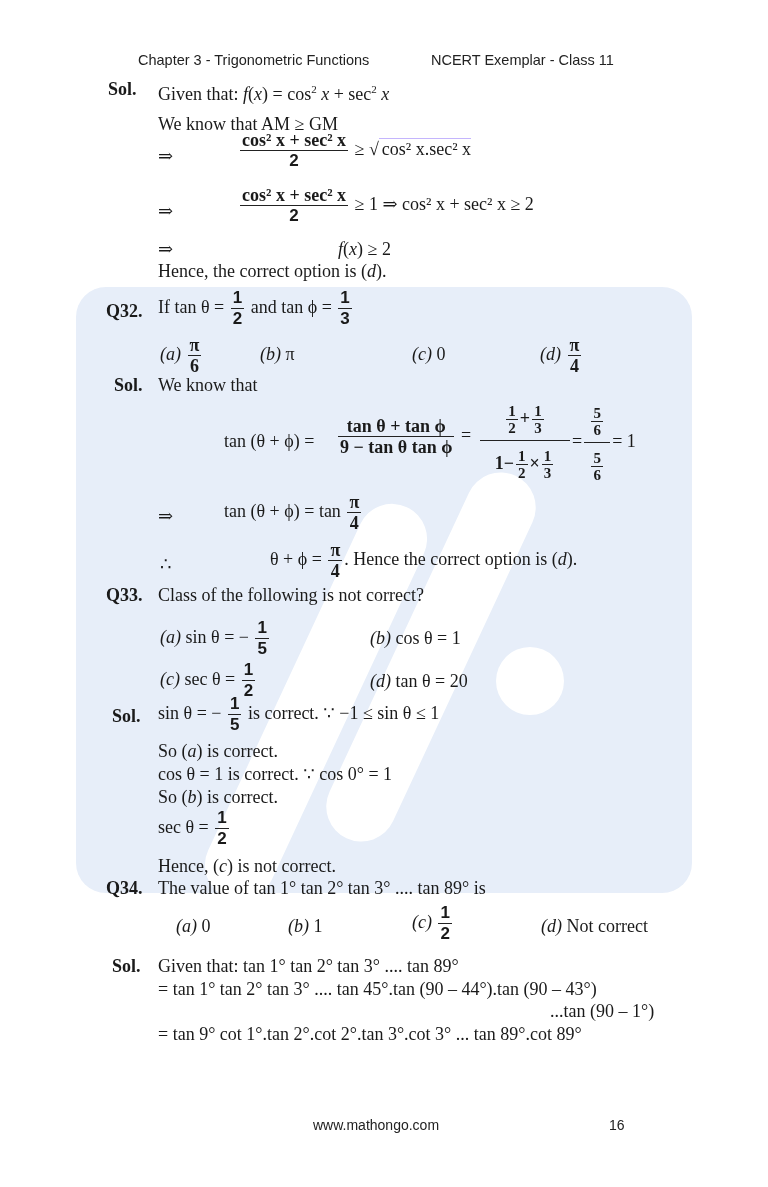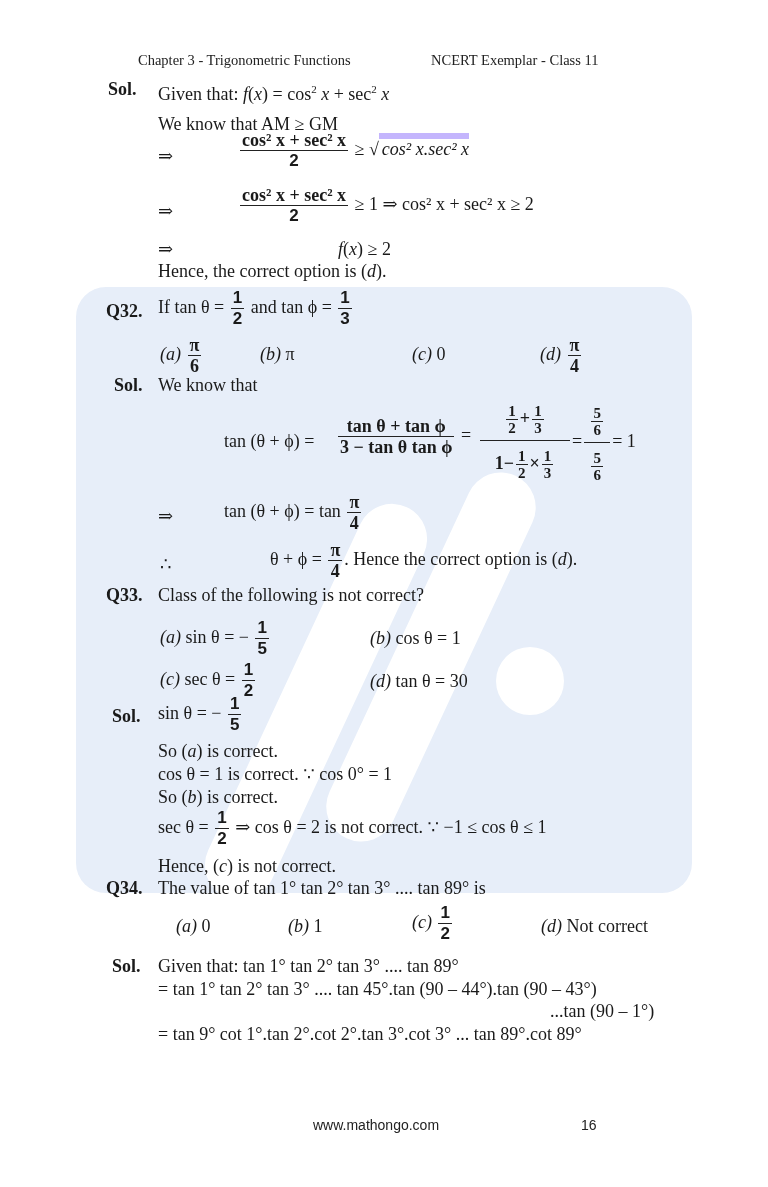--- a/index.html
+++ b/index.html
@@ -1,32 +1,32 @@
 <!DOCTYPE html>
 <html><head>
 <meta charset="utf-8">
 <style>
   html, body { margin: 0; padding: 0; background: #ffffff; }
   body { width: 768px; height: 1187px; position: relative; overflow: hidden;
          font-family: "Liberation Serif", "DejaVu Serif", serif; color: #1a1a1a; }
-  .hdr { position: absolute; top: 52px; font-family: Liberation Serif, serif; font-size: 14.5px; color: #222; }
+  .hdr { position: absolute; top: 52px; font-family: Liberation Sans, sans-serif; font-size: 14.5px; color: #222; }
   .ftr { position: absolute; top: 1117px; font-family: "Liberation Sans", sans-serif; font-size: 14px; color: #222; }
   .panel { position: absolute; left: 76px; top: 287px; width: 616px; height: 606px;
            background: #e7eef9; border-radius: 30px; }
   .wm { position: absolute; background: #ffffff; }
   .line { position: absolute; font-size: 18px; white-space: nowrap; line-height: 22px; }
   .lbl { position: absolute; font-weight: bold; font-size: 18px; line-height: 22px; }
   i { font-style: italic; }
   .frac { display: inline-block; vertical-align: middle; text-align: center; margin: 0 2px; }
   .frac > span { display: block; line-height: 20px; padding: 0 2px; font-weight: bold; }
   .frac > span.num { border-bottom: 1px solid #222; }
   .frac.sm > span { font-size: 15px; line-height: 16px; }
   .frac.sans > span { font-family: "Liberation Sans", sans-serif; }
   .sans { font-family: "Liberation Sans", sans-serif; font-size: 17px; }
-  .sqrt { border-top: 6px solid #c4b5fd; padding-left: 3px; font-style: italic; }
+  .sqrt { border-top: 1px solid #c4b5fd; padding-left: 3px; }
 </style>
 </head>
 <body>
 
 <div class="hdr" style="left:138px">Chapter 3 - Trigonometric Functions</div>
 <div class="hdr" style="left:431px">NCERT Exemplar - Class 11</div>
 
 <div class="panel">
   <div class="wm" style="left:205px; top:200px; width:70px; height:430px; border-radius:35px; transform:rotate(25deg); transform-origin:center;"></div>
   <div class="wm" style="left:320px; top:170px; width:70px; height:400px; border-radius:35px; transform:rotate(25deg); transform-origin:center;"></div>
@@ -75,21 +75,21 @@
 <div class="line" style="left:540px; top:335px">
   <i>(d)</i>
   <span class="frac"><span class="num">π</span><span>4</span></span>
 </div>
 
 <div class="lbl" style="left:114px; top:374px">Sol.</div>
 <div class="line" style="left:158px; top:374px">We know that</div>
 
 <div class="line" style="left:224px; top:430px">tan (θ + ϕ) =</div>
 <div class="line" style="left:336px; top:416px">
-  <span class="frac"><span class="num">tan θ + tan ϕ</span><span>3 − tan θ tan ϕ</span></span> =
+  <span class="frac"><span class="num">tan θ + tan ϕ</span><span>9 − tan θ tan ϕ</span></span> =
 </div>
 <div class="line" style="left:478px; top:396px">
   <span class="frac" style="width:90px">
     <span class="num" style="line-height:44px">
       <span class="frac sm"><span class="num">1</span><span>2</span></span>+<span class="frac sm"><span class="num">1</span><span>3</span></span>
     </span>
     <span style="line-height:44px">1−<span class="frac sm"><span class="num">1</span><span>2</span></span>×<span class="frac sm"><span class="num">1</span><span>3</span></span></span>
   </span>
 </div>
 <div class="line" style="left:572px; top:398px">
@@ -118,35 +118,35 @@
   <span class="frac sans"><span class="num">1</span><span>5</span></span>
 </div>
 <div class="line" style="left:370px; top:627px">
   <i>(b)</i> <span>cos θ = 1</span>
 </div>
 <div class="line" style="left:160px; top:660px">
   <i>(c)</i> <span>sec θ =</span>
   <span class="frac sans"><span class="num">1</span><span>2</span></span>
 </div>
 <div class="line" style="left:370px; top:670px">
-  <i>(d)</i> <span>tan θ = 30</span>
+  <i>(d)</i> <span>tan θ = 20</span>
 </div>
 
 <div class="lbl" style="left:112px; top:705px">Sol.</div>
 <div class="line" style="left:158px; top:694px">
   <span>sin θ = −</span>
   <span class="frac sans"><span class="num">1</span><span>5</span></span>
+  <span>is correct.  ∵ −1 ≤ sin θ ≤ 1</span>
 </div>
 <div class="line" style="left:158px; top:740px">So (<i>a</i>) is correct.</div>
 <div class="line" style="left:158px; top:763px">cos θ = 1 is correct.  ∵ cos 0° = 1</div>
 <div class="line" style="left:158px; top:786px">So (<i>b</i>) is correct.</div>
 <div class="line" style="left:158px; top:808px">
   <span>sec θ =</span>
   <span class="frac sans"><span class="num">1</span><span>2</span></span>
-  <span>⇒ cos θ = 2 is not correct.  ∵ −1 ≤ cos θ ≤ 1</span>
 </div>
 <div class="line" style="left:158px; top:855px">Hence, (<i>c</i>) is not correct.</div>
 
 <div class="lbl" style="left:106px; top:877px">Q34.</div>
 <div class="line" style="left:158px; top:877px">The value of tan 1° tan 2° tan 3° .... tan 89° is</div>
 <div class="line" style="left:176px; top:915px">
   <i>(a)</i> <span>0</span>
 </div>
 <div class="line" style="left:288px; top:915px">
   <i>(b)</i> <span>1</span>
@@ -159,13 +159,13 @@
   <i>(d)</i> <span>Not correct</span>
 </div>
 
 <div class="lbl" style="left:112px; top:955px">Sol.</div>
 <div class="line" style="left:158px; top:955px">Given that: tan 1° tan 2° tan 3° .... tan 89°</div>
 <div class="line" style="left:158px; top:978px">= tan 1° tan 2° tan 3° .... tan 45°.tan (90 – 44°).tan (90 – 43°)</div>
 <div class="line" style="left:550px; top:1000px">...tan (90 – 1°)</div>
 <div class="line" style="left:158px; top:1023px">= tan 9° cot 1°.tan 2°.cot 2°.tan 3°.cot 3° ... tan 89°.cot 89°</div>
 
 <div class="ftr" style="left:313px">www.mathongo.com</div>
-<div class="ftr" style="left:581px">16</div>
+<div class="ftr" style="left:609px">16</div>
 
 </body></html>

